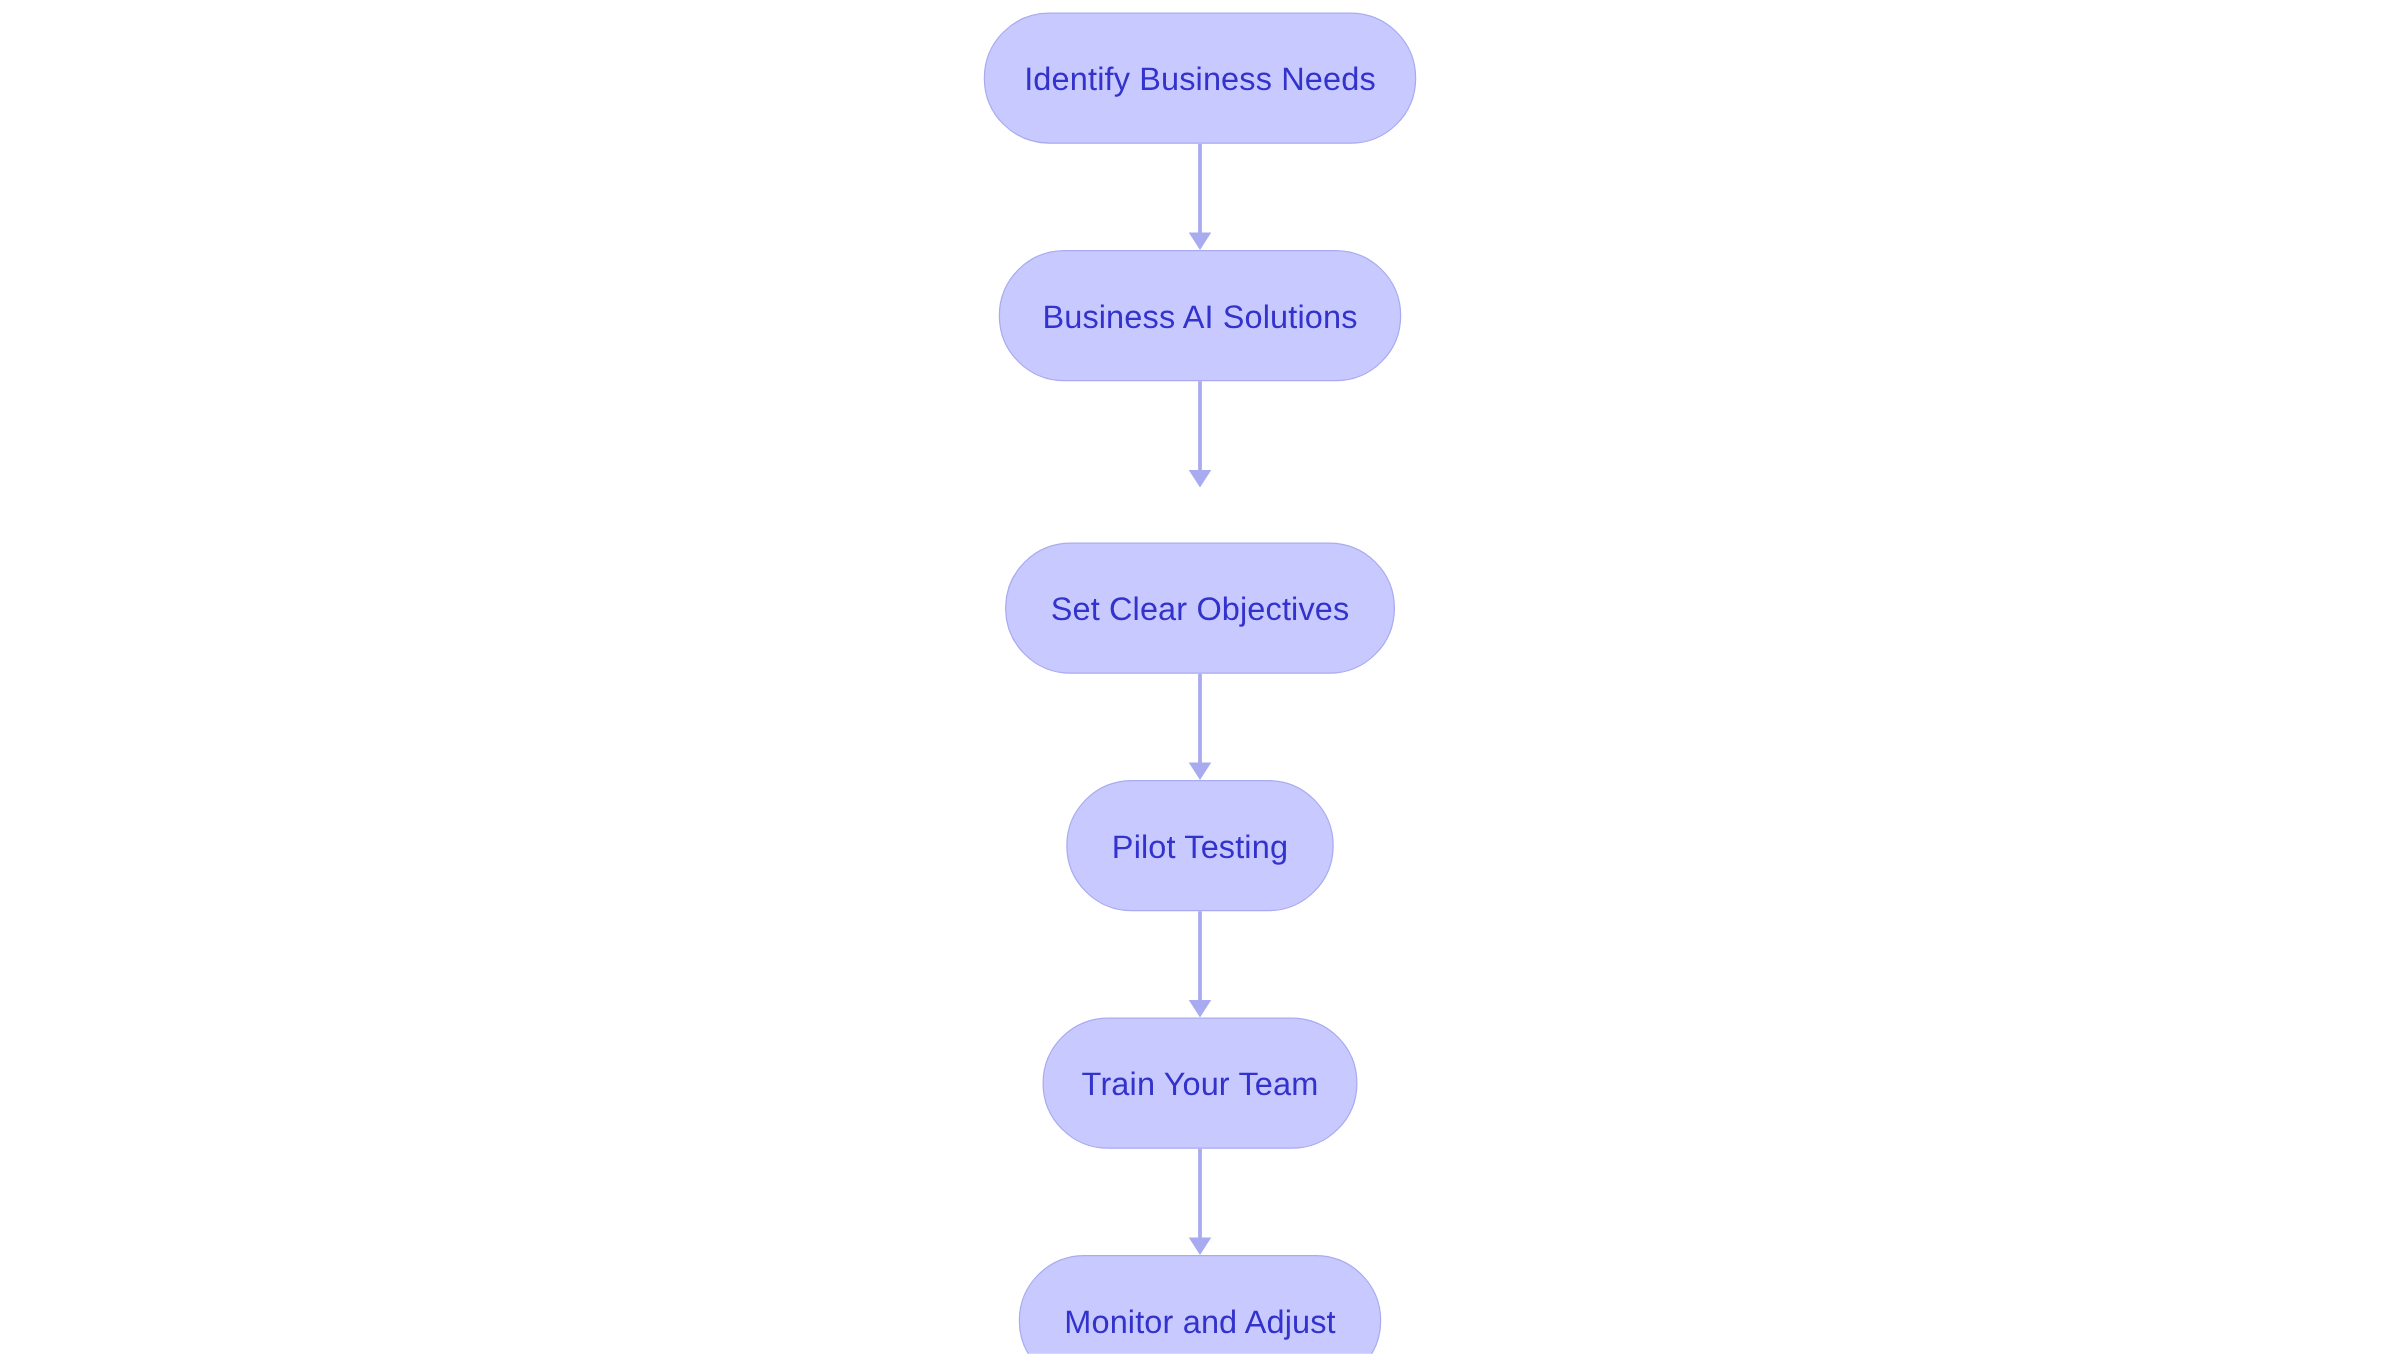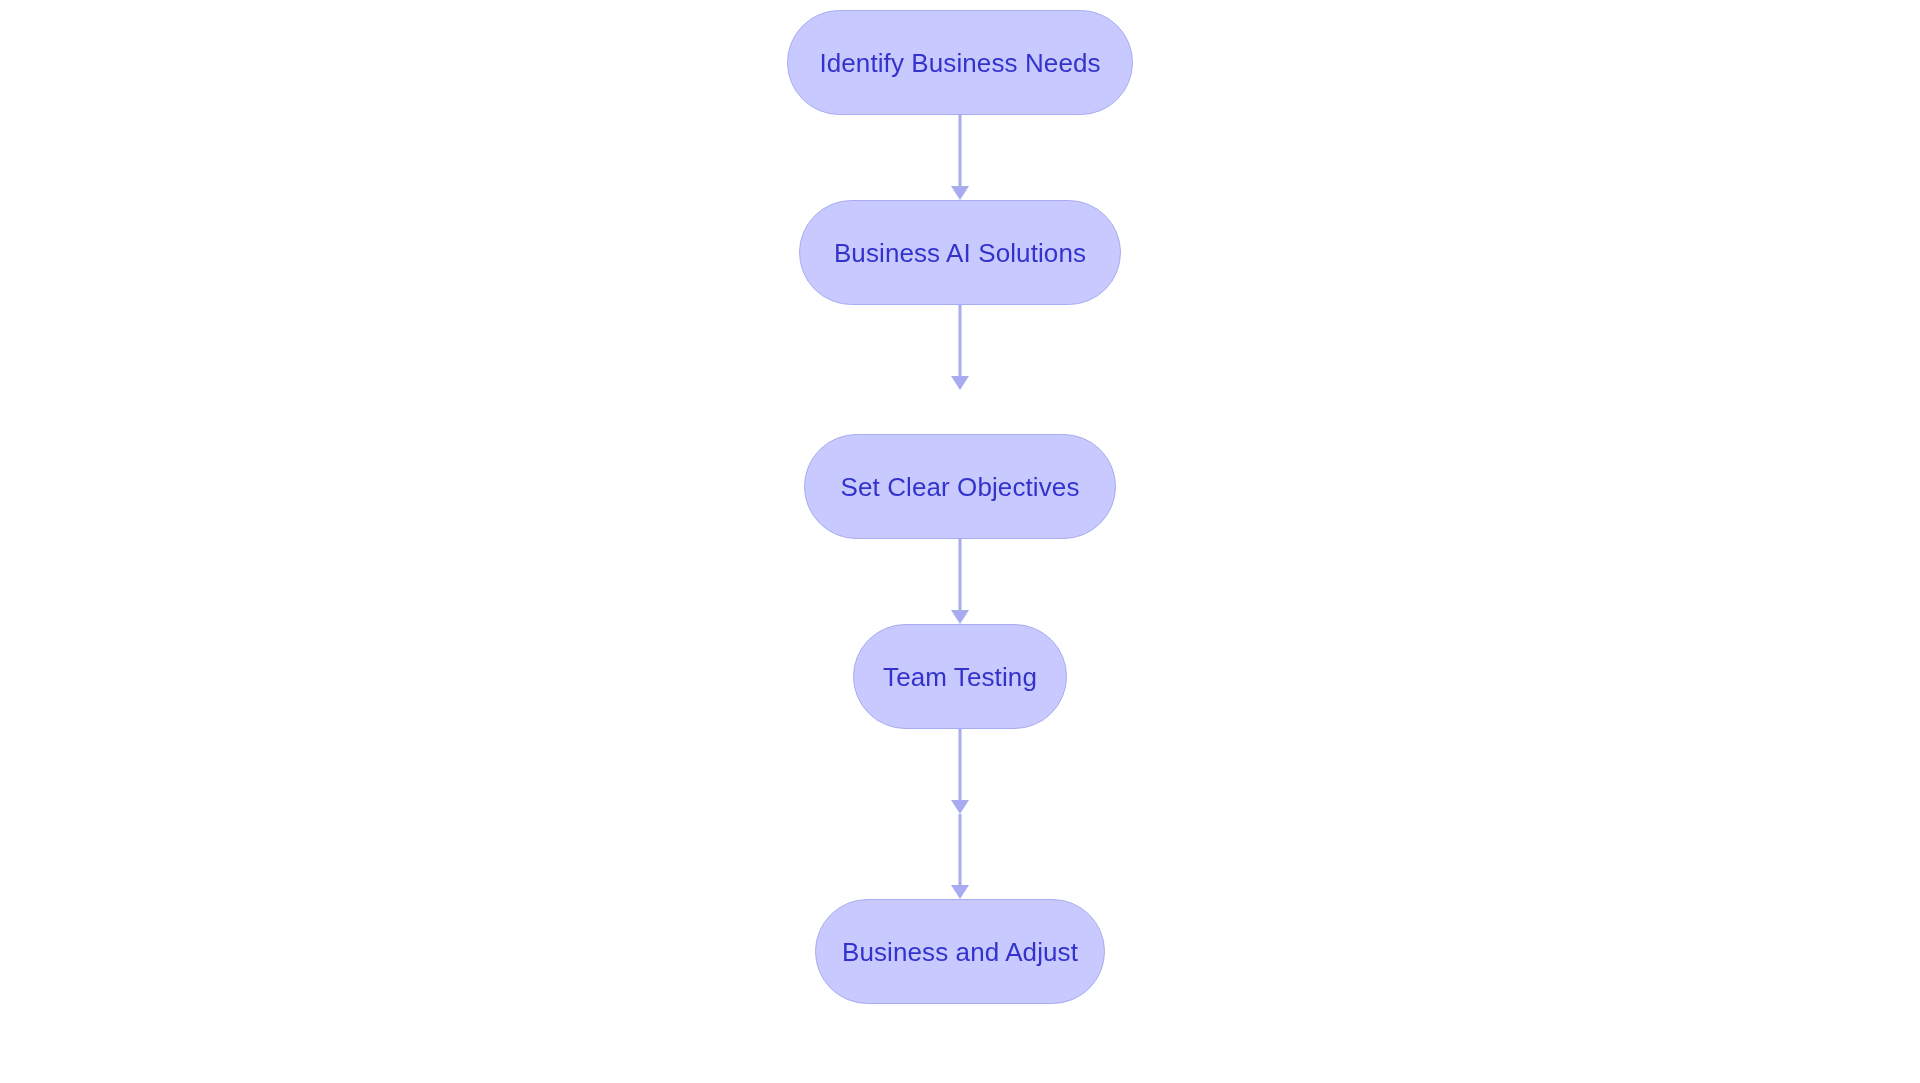--- a/index.html
+++ b/index.html
@@ -115,32 +115,35 @@
     <div class="flow-node" style="width:312px;margin-top:44px;">
       <span class="flow-node-label">Set Clear Objectives</span>
     </div>
 
     <div class="flow-connector">
       <span class="conn-line"></span>
       <span class="conn-arrowhead"></span>
     </div>
 
     <div class="flow-node" style="width:214px;">
-      <span class="flow-node-label">Team Testing</span>
+      <span class="flow-node-label">Pilot Testing</span>
     </div>
 
     <div class="flow-connector">
       <span class="conn-line"></span>
       <span class="conn-arrowhead"></span>
     </div>
 
+    <div class="flow-node" style="width:252px;">
+      <span class="flow-node-label">Train Your Team</span>
+    </div>
 
     <div class="flow-connector">
       <span class="conn-line"></span>
       <span class="conn-arrowhead"></span>
     </div>
 
     <div class="flow-node" style="width:290px;">
-      <span class="flow-node-label">Business and Adjust</span>
+      <span class="flow-node-label">Monitor and Adjust</span>
     </div>
 
   </div>
 </div>
 
 </body></html>

